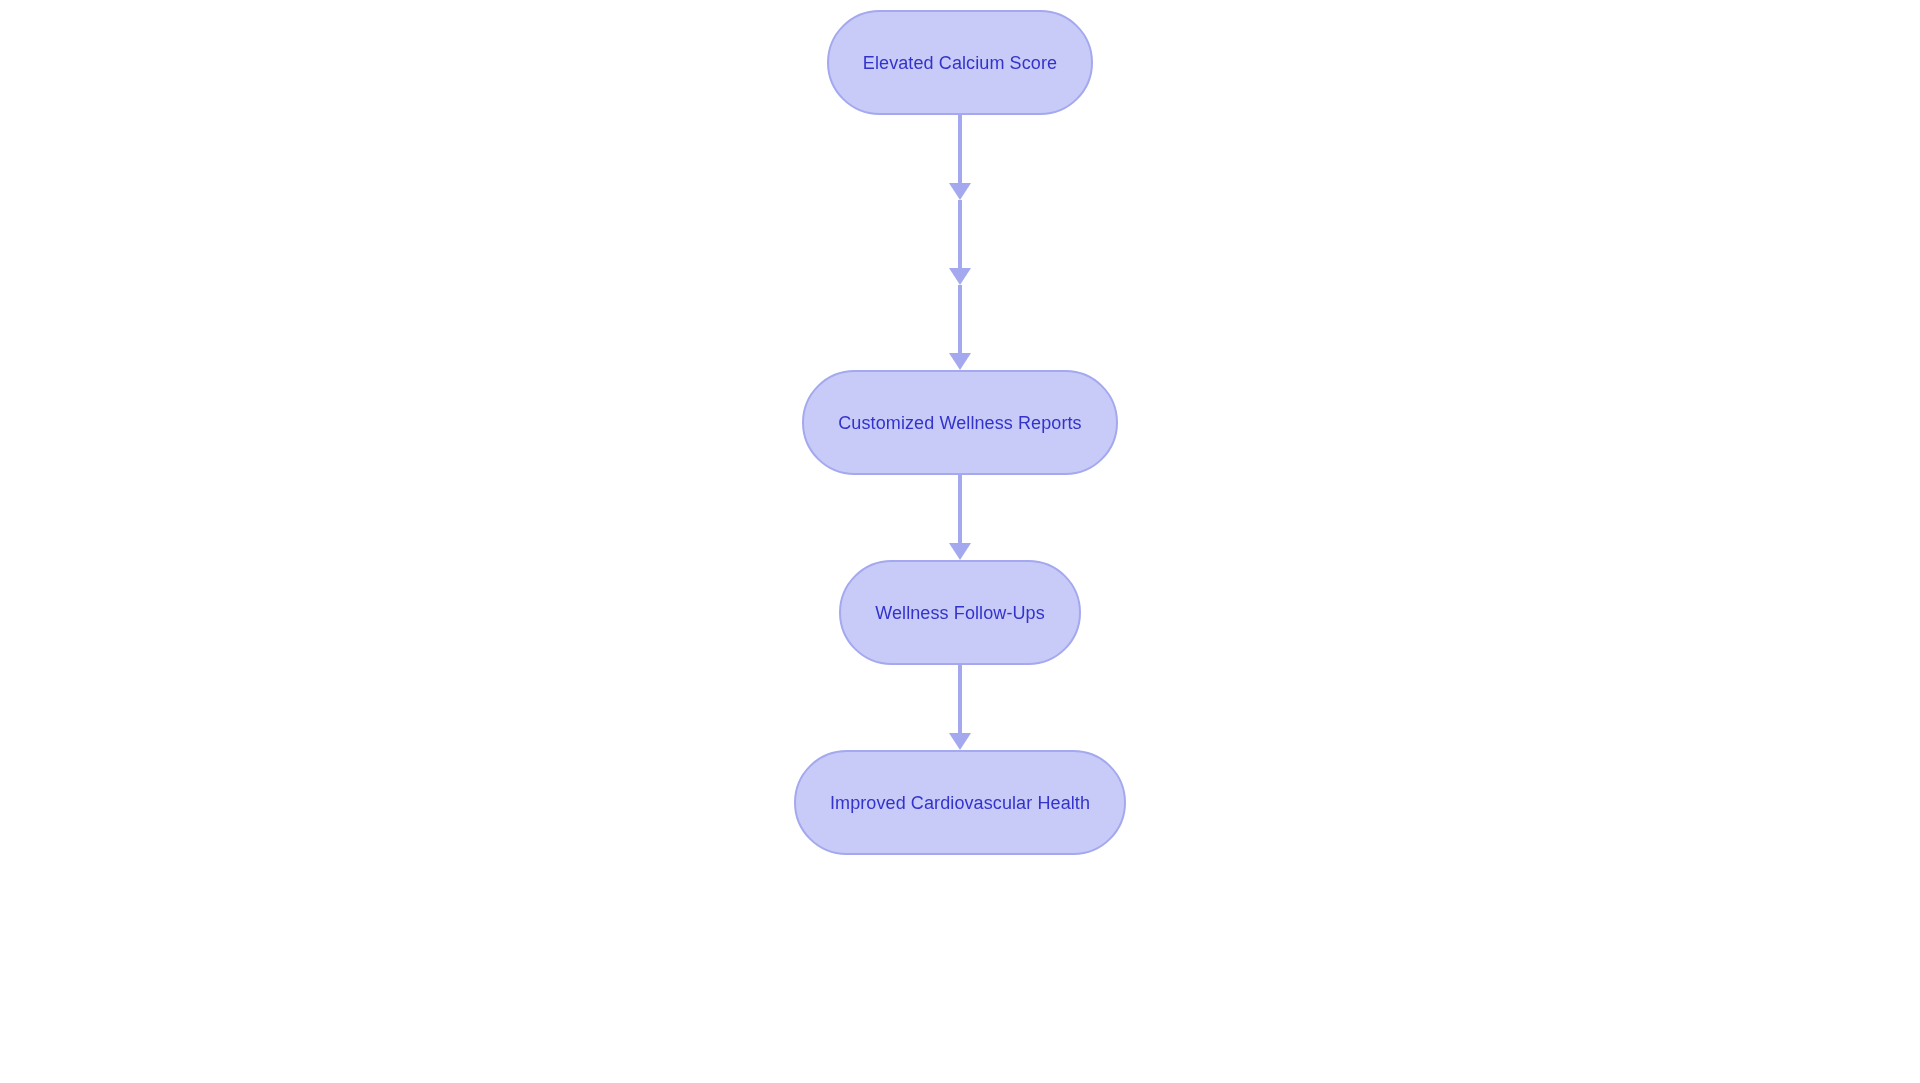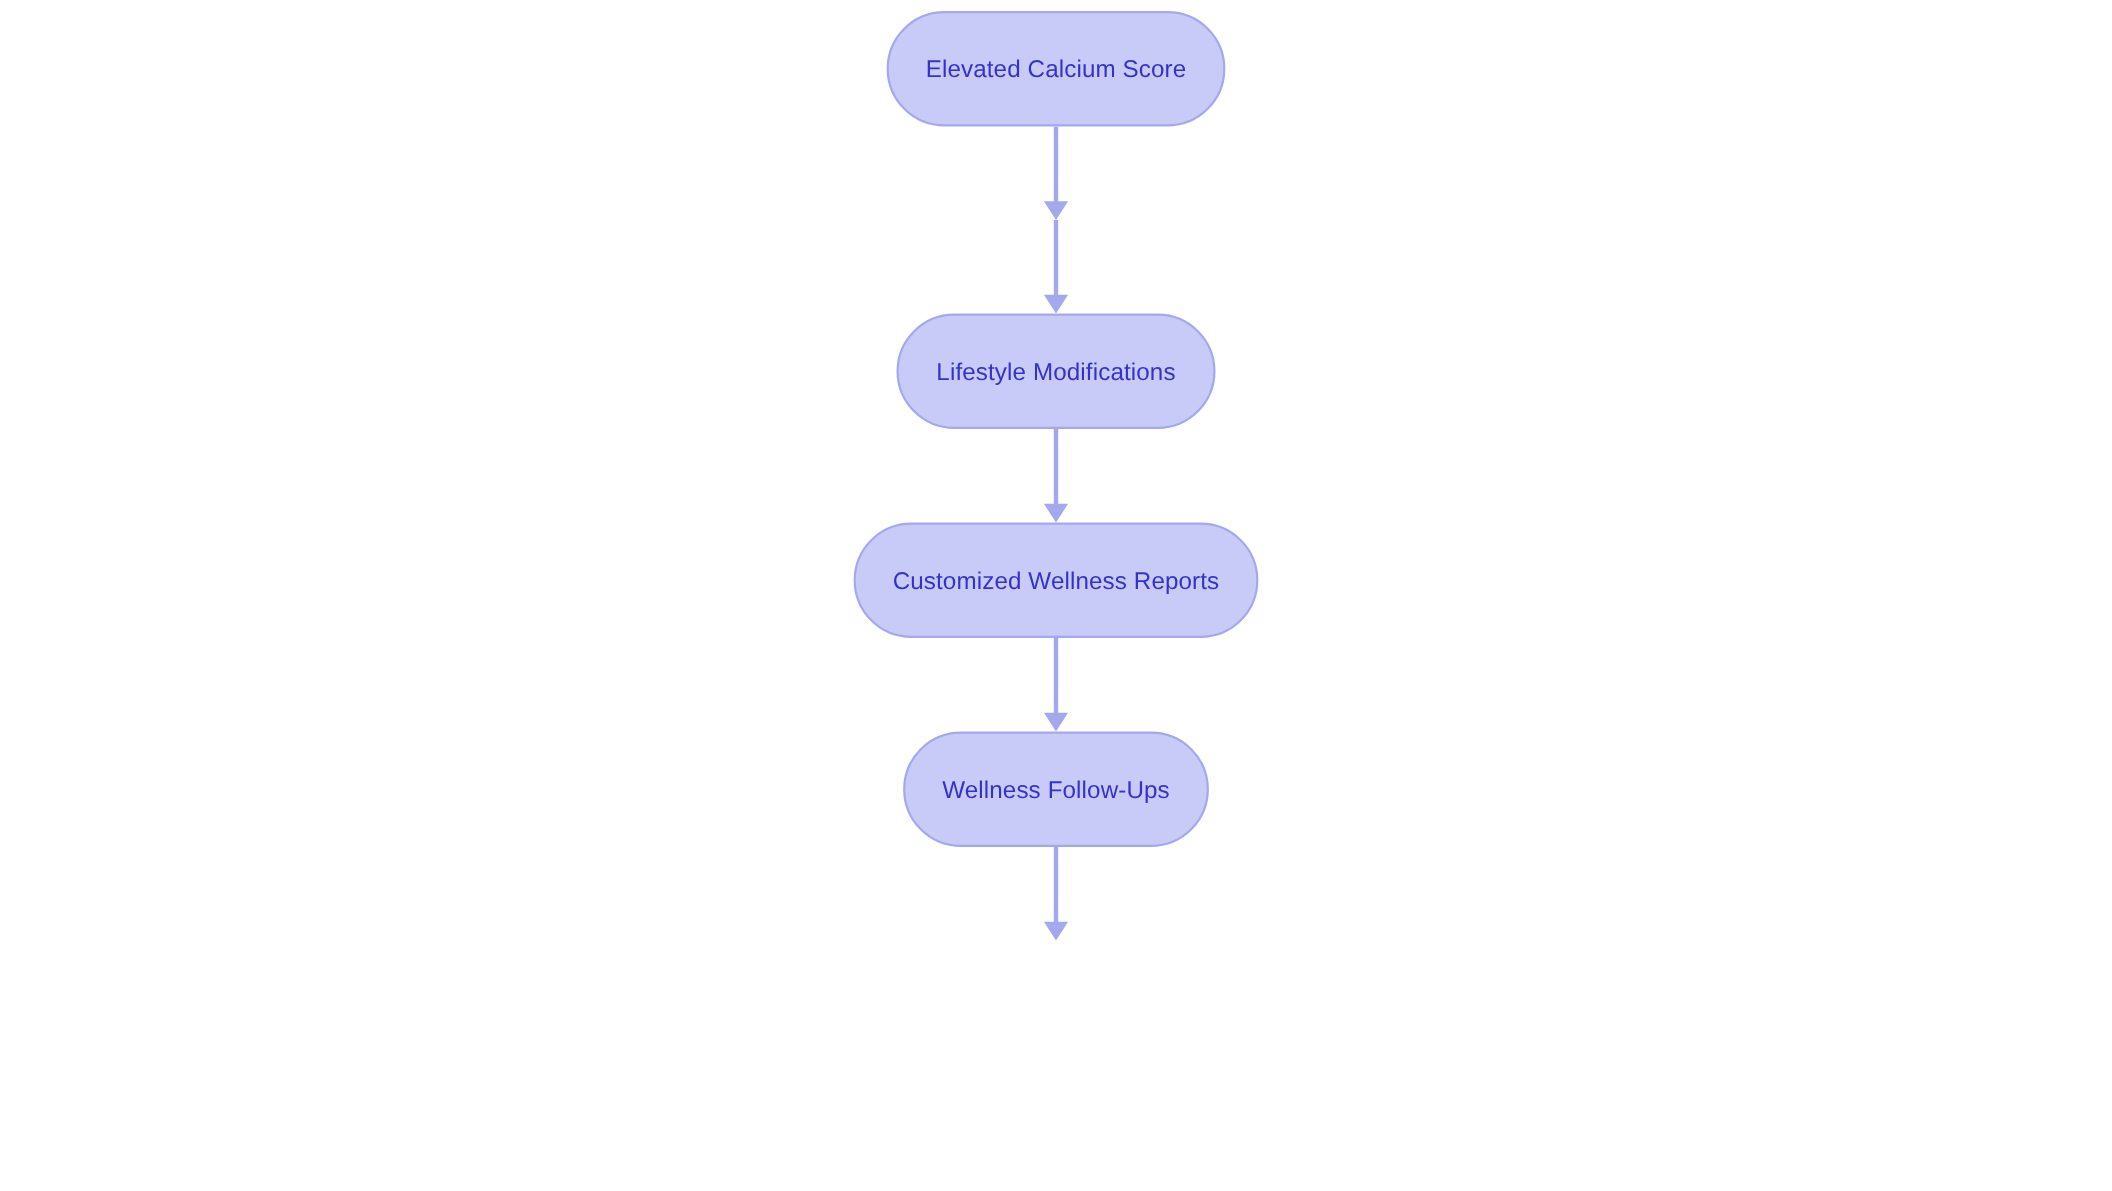--- a/index.html
+++ b/index.html
@@ -42,21 +42,21 @@
     background: #c8cbf7;
     border: 2px solid #a3a8ef;
     display: flex;
     align-items: center;
     justify-content: center;
     padding: 0 34px;
     flex: none;
   }
   .flow-node-label {
     font-family: "Liberation Sans", "DejaVu Sans", sans-serif;
-    font-size: 22px;
+    font-size: 18px;
     font-weight: 400;
     line-height: 1;
     color: #3333cc;
     white-space: nowrap;
     letter-spacing: 0.1px;
   }
 
   
   .flow-connector {
     width: 40px;
@@ -79,23 +79,20 @@
       <line x1="20" y1="0" x2="20" y2="70" stroke="#a3a8ef" stroke-width="4"></line>
       <polygon points="9,68 31,68 20,85" fill="#a3a8ef"></polygon>
     </svg>
 
 
     <svg class="flow-connector" viewBox="0 0 40 85" aria-hidden="true">
       <line x1="20" y1="0" x2="20" y2="70" stroke="#a3a8ef" stroke-width="4"></line>
       <polygon points="9,68 31,68 20,85" fill="#a3a8ef"></polygon>
     </svg>
 
-    <div class="flow-node">
-      <span class="flow-node-label">Lifestyle Modifications</span>
-    </div>
 
     <svg class="flow-connector" viewBox="0 0 40 85" aria-hidden="true">
       <line x1="20" y1="0" x2="20" y2="70" stroke="#a3a8ef" stroke-width="4"></line>
       <polygon points="9,68 31,68 20,85" fill="#a3a8ef"></polygon>
     </svg>
 
     <div class="flow-node">
       <span class="flow-node-label">Customized Wellness Reports</span>
     </div>
 
@@ -106,15 +103,18 @@
 
     <div class="flow-node">
       <span class="flow-node-label">Wellness Follow-Ups</span>
     </div>
 
     <svg class="flow-connector" viewBox="0 0 40 85" aria-hidden="true">
       <line x1="20" y1="0" x2="20" y2="70" stroke="#a3a8ef" stroke-width="4"></line>
       <polygon points="9,68 31,68 20,85" fill="#a3a8ef"></polygon>
     </svg>
 
+    <div class="flow-node">
+      <span class="flow-node-label">Improved Cardiovascular Health</span>
+    </div>
 
   </div>
 </div>
 
 </body></html>

